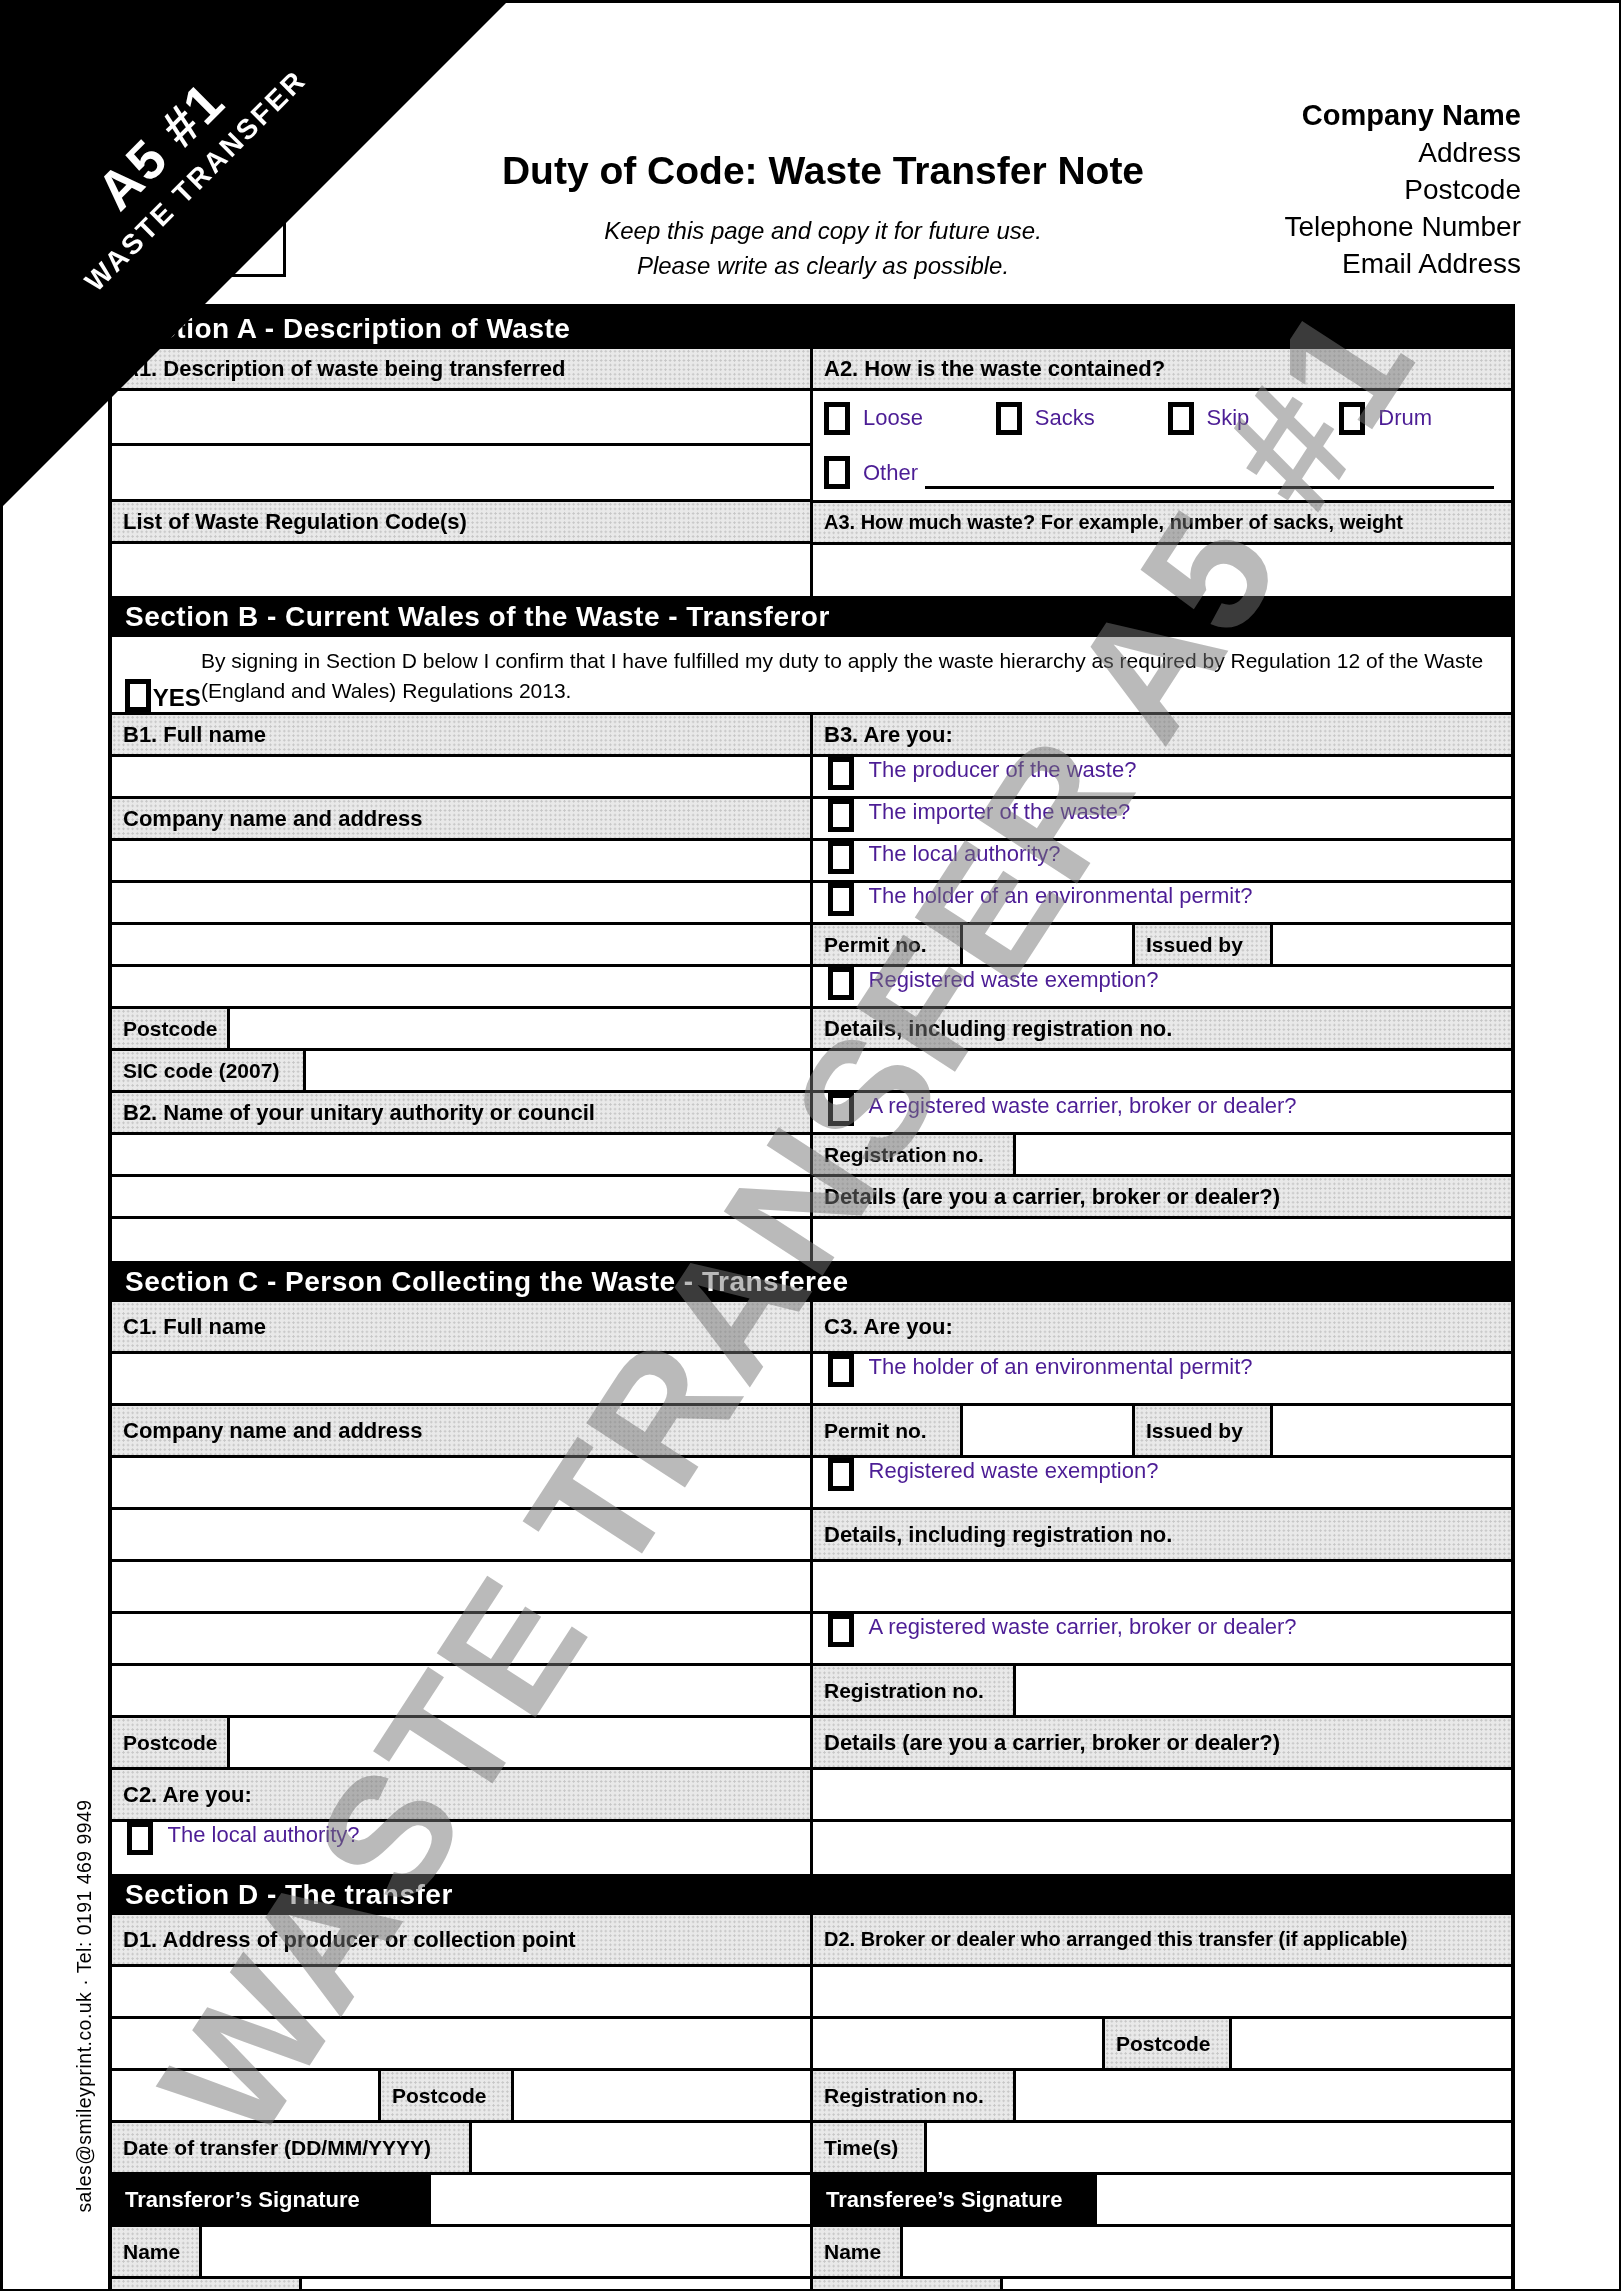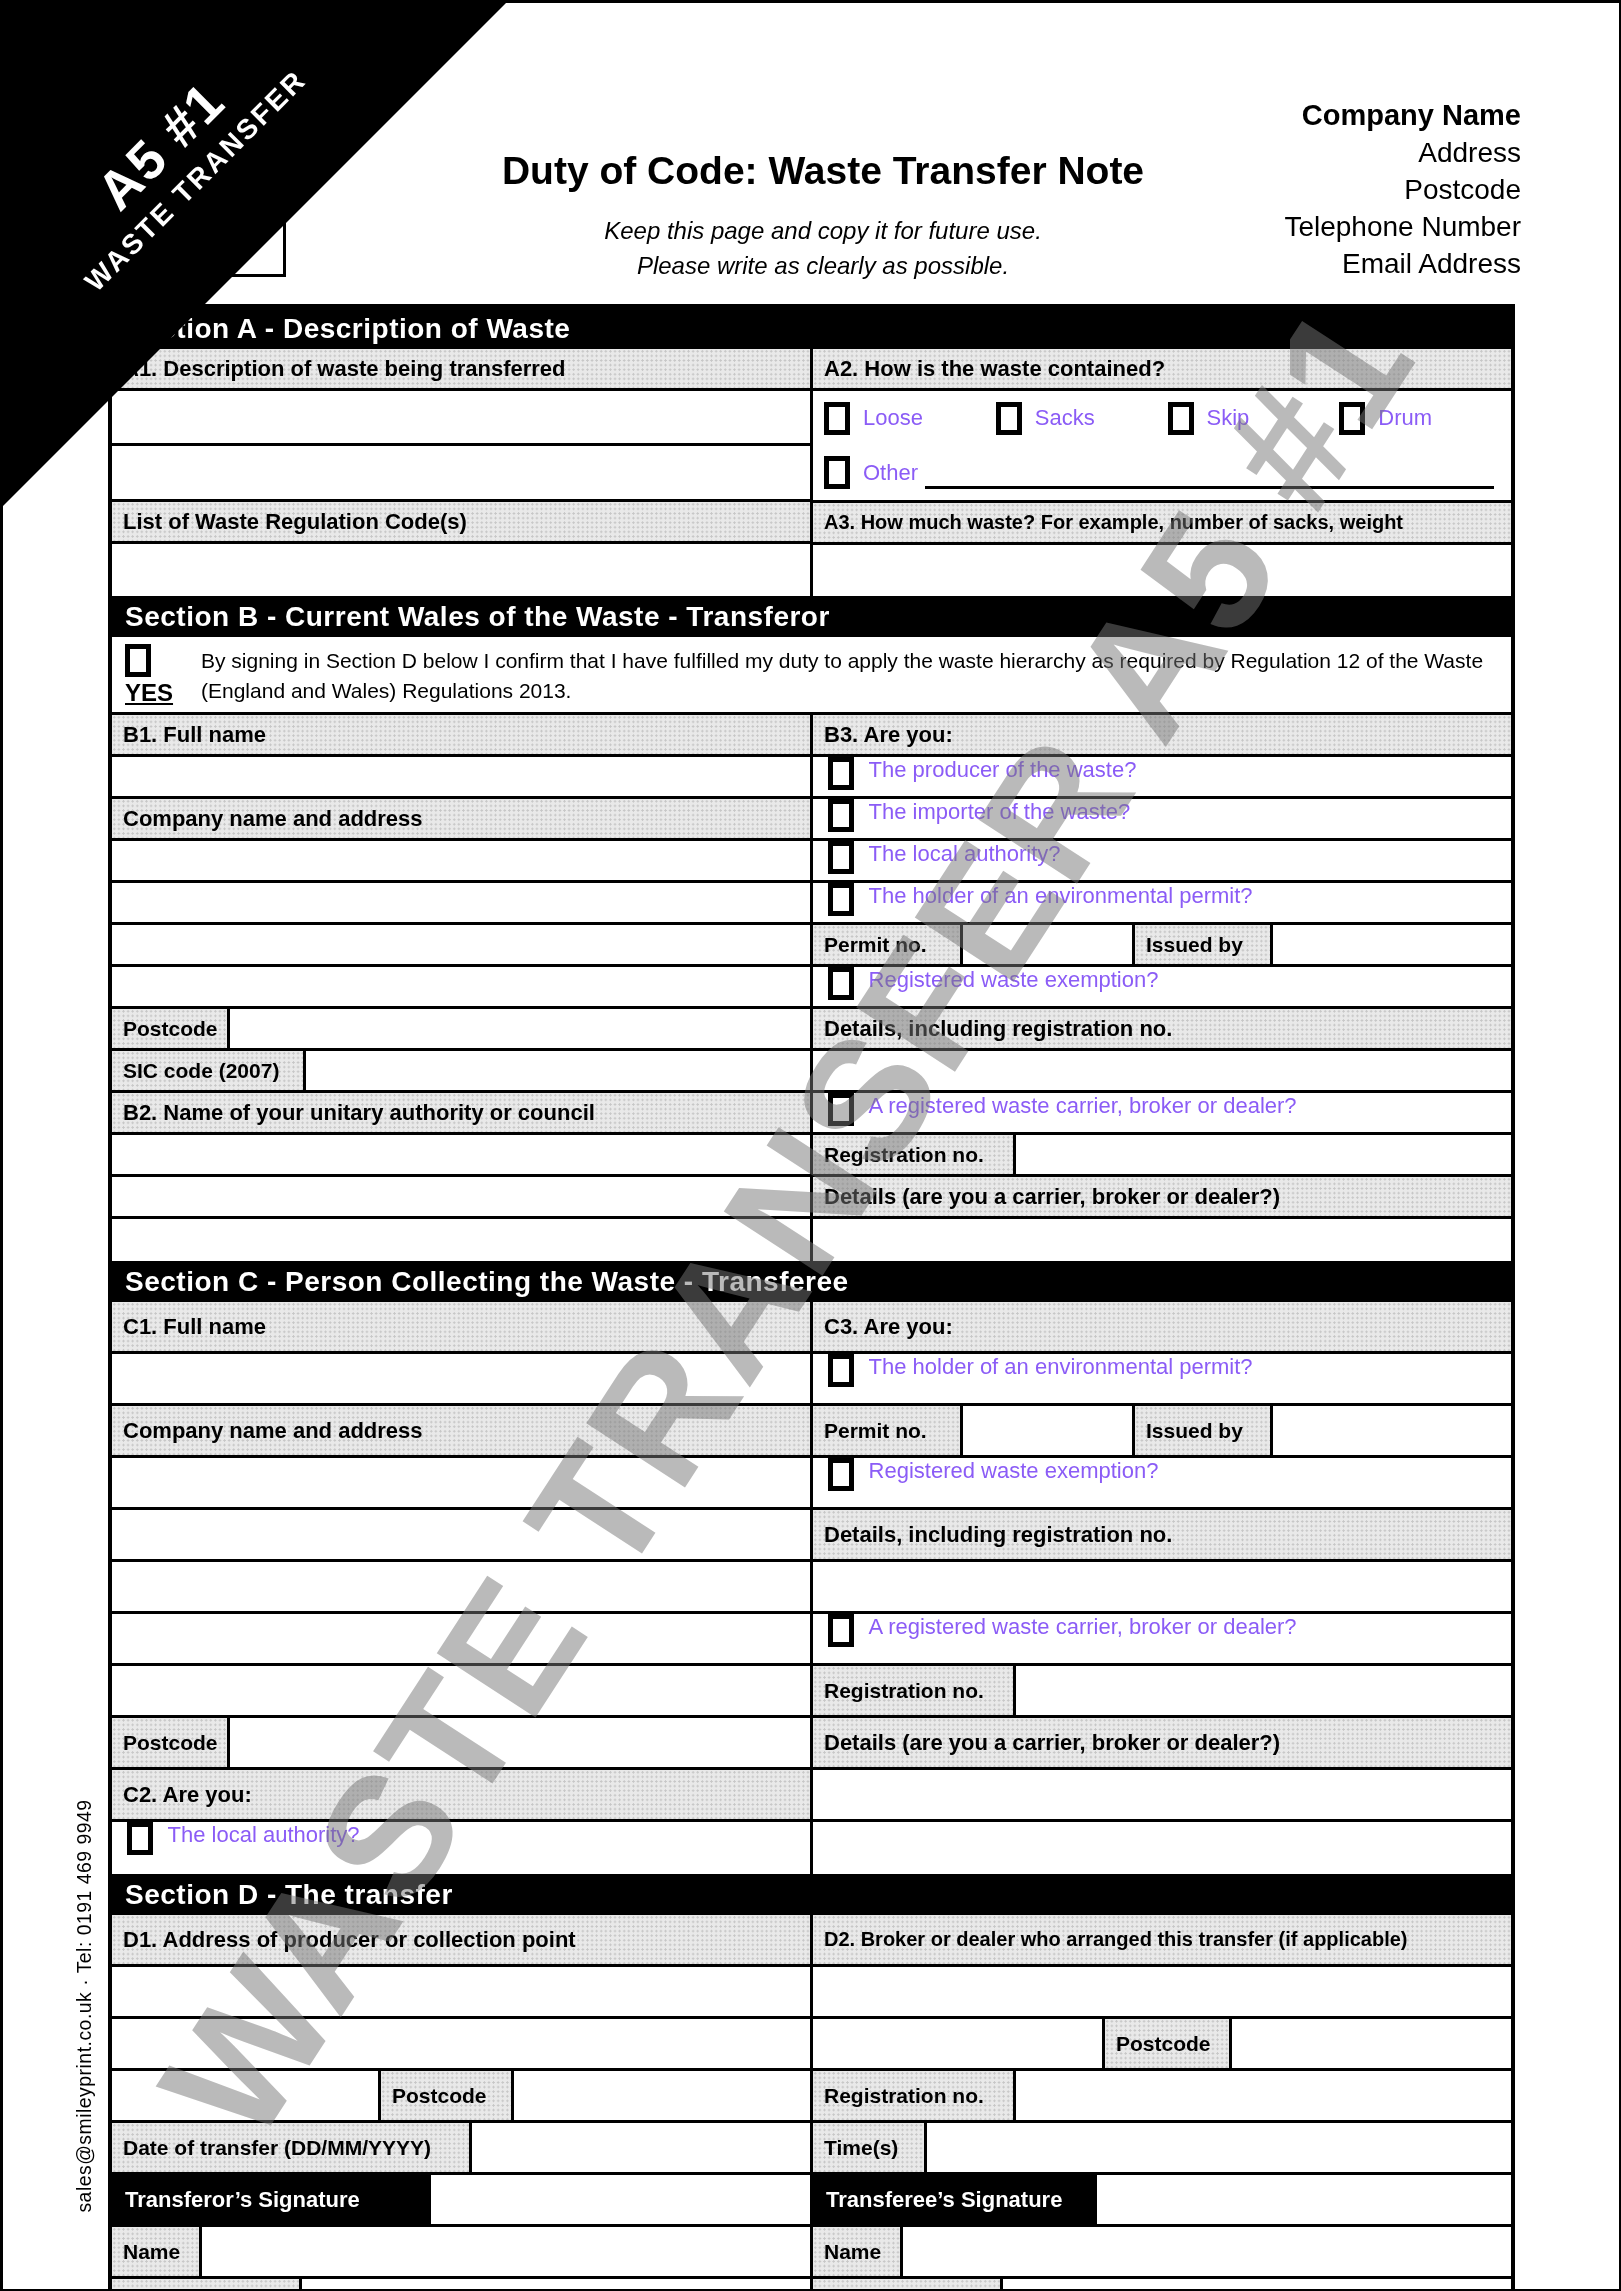--- a/index.html
+++ b/index.html
@@ -58,33 +58,33 @@
   .glabel.long { font-size:20px; }
   .lbl { flex-shrink:0; display:flex; align-items:center; padding:0 11px;
     font-weight:bold; font-size:21px; border-right:3.7px solid #000; }
   .fill { flex:1; background:#fff; }
   .fill.br { border-right:3.7px solid #000; }
   .sig { flex-shrink:0; background:#000; color:#fff; display:flex; align-items:center;
     padding:0 13px; font-weight:bold; font-size:22px; }
   .opt { align-items:flex-start; padding-left:14.8px; gap:14.8px; }
   .cb { flex-shrink:0; width:26px; height:33px; border:5.5px solid #000;
     background:#fff; display:inline-block; }
-  .optlabel { font-size:22px; color:#8b5cf6; white-space:nowrap; }
+  .optlabel { font-size:22px; color:#4c1d95; white-space:nowrap; }
   .h45{height:42px} .h46{height:42px} .h47{height:52px} .h55{height:51px}
   .h60{height:55px} .h61{height:56px} .h121{height:112px}
 
   
   .contain { flex-direction:column; padding:0; }
   .cline { flex:1; display:flex; align-items:center; padding-left:11px; }
   .cgroup { display:flex; align-items:center; gap:13px; width:172px; }
   .oline { flex:1; height:0; border-bottom:3.7px solid #000; margin:0 16.6px 11px 7.4px; align-self:flex-end; }
 
   
   .yesrow { display:flex; border-bottom:3.7px solid #000; height:78px; padding:7.4px 13px 0 13px; background:#fff; }
-  .yescol { width:76px; display:flex; flex-direction:column; align-items:flex-start; gap:1.8px;text-decoration:underline; }
+  .yescol { width:76px; display:flex; flex-direction:row; align-items:flex-end; gap:1.8px; }
   .yestxt { font-weight:bold; font-size:24px; }
   .decl { flex:1; font-size:21px; line-height:30px; padding-top:1.8px; }
 </style>
 </head>
 <body>
 
 <div class="page">
 
   <div class="logo-box">
     <span>Logo</span>

